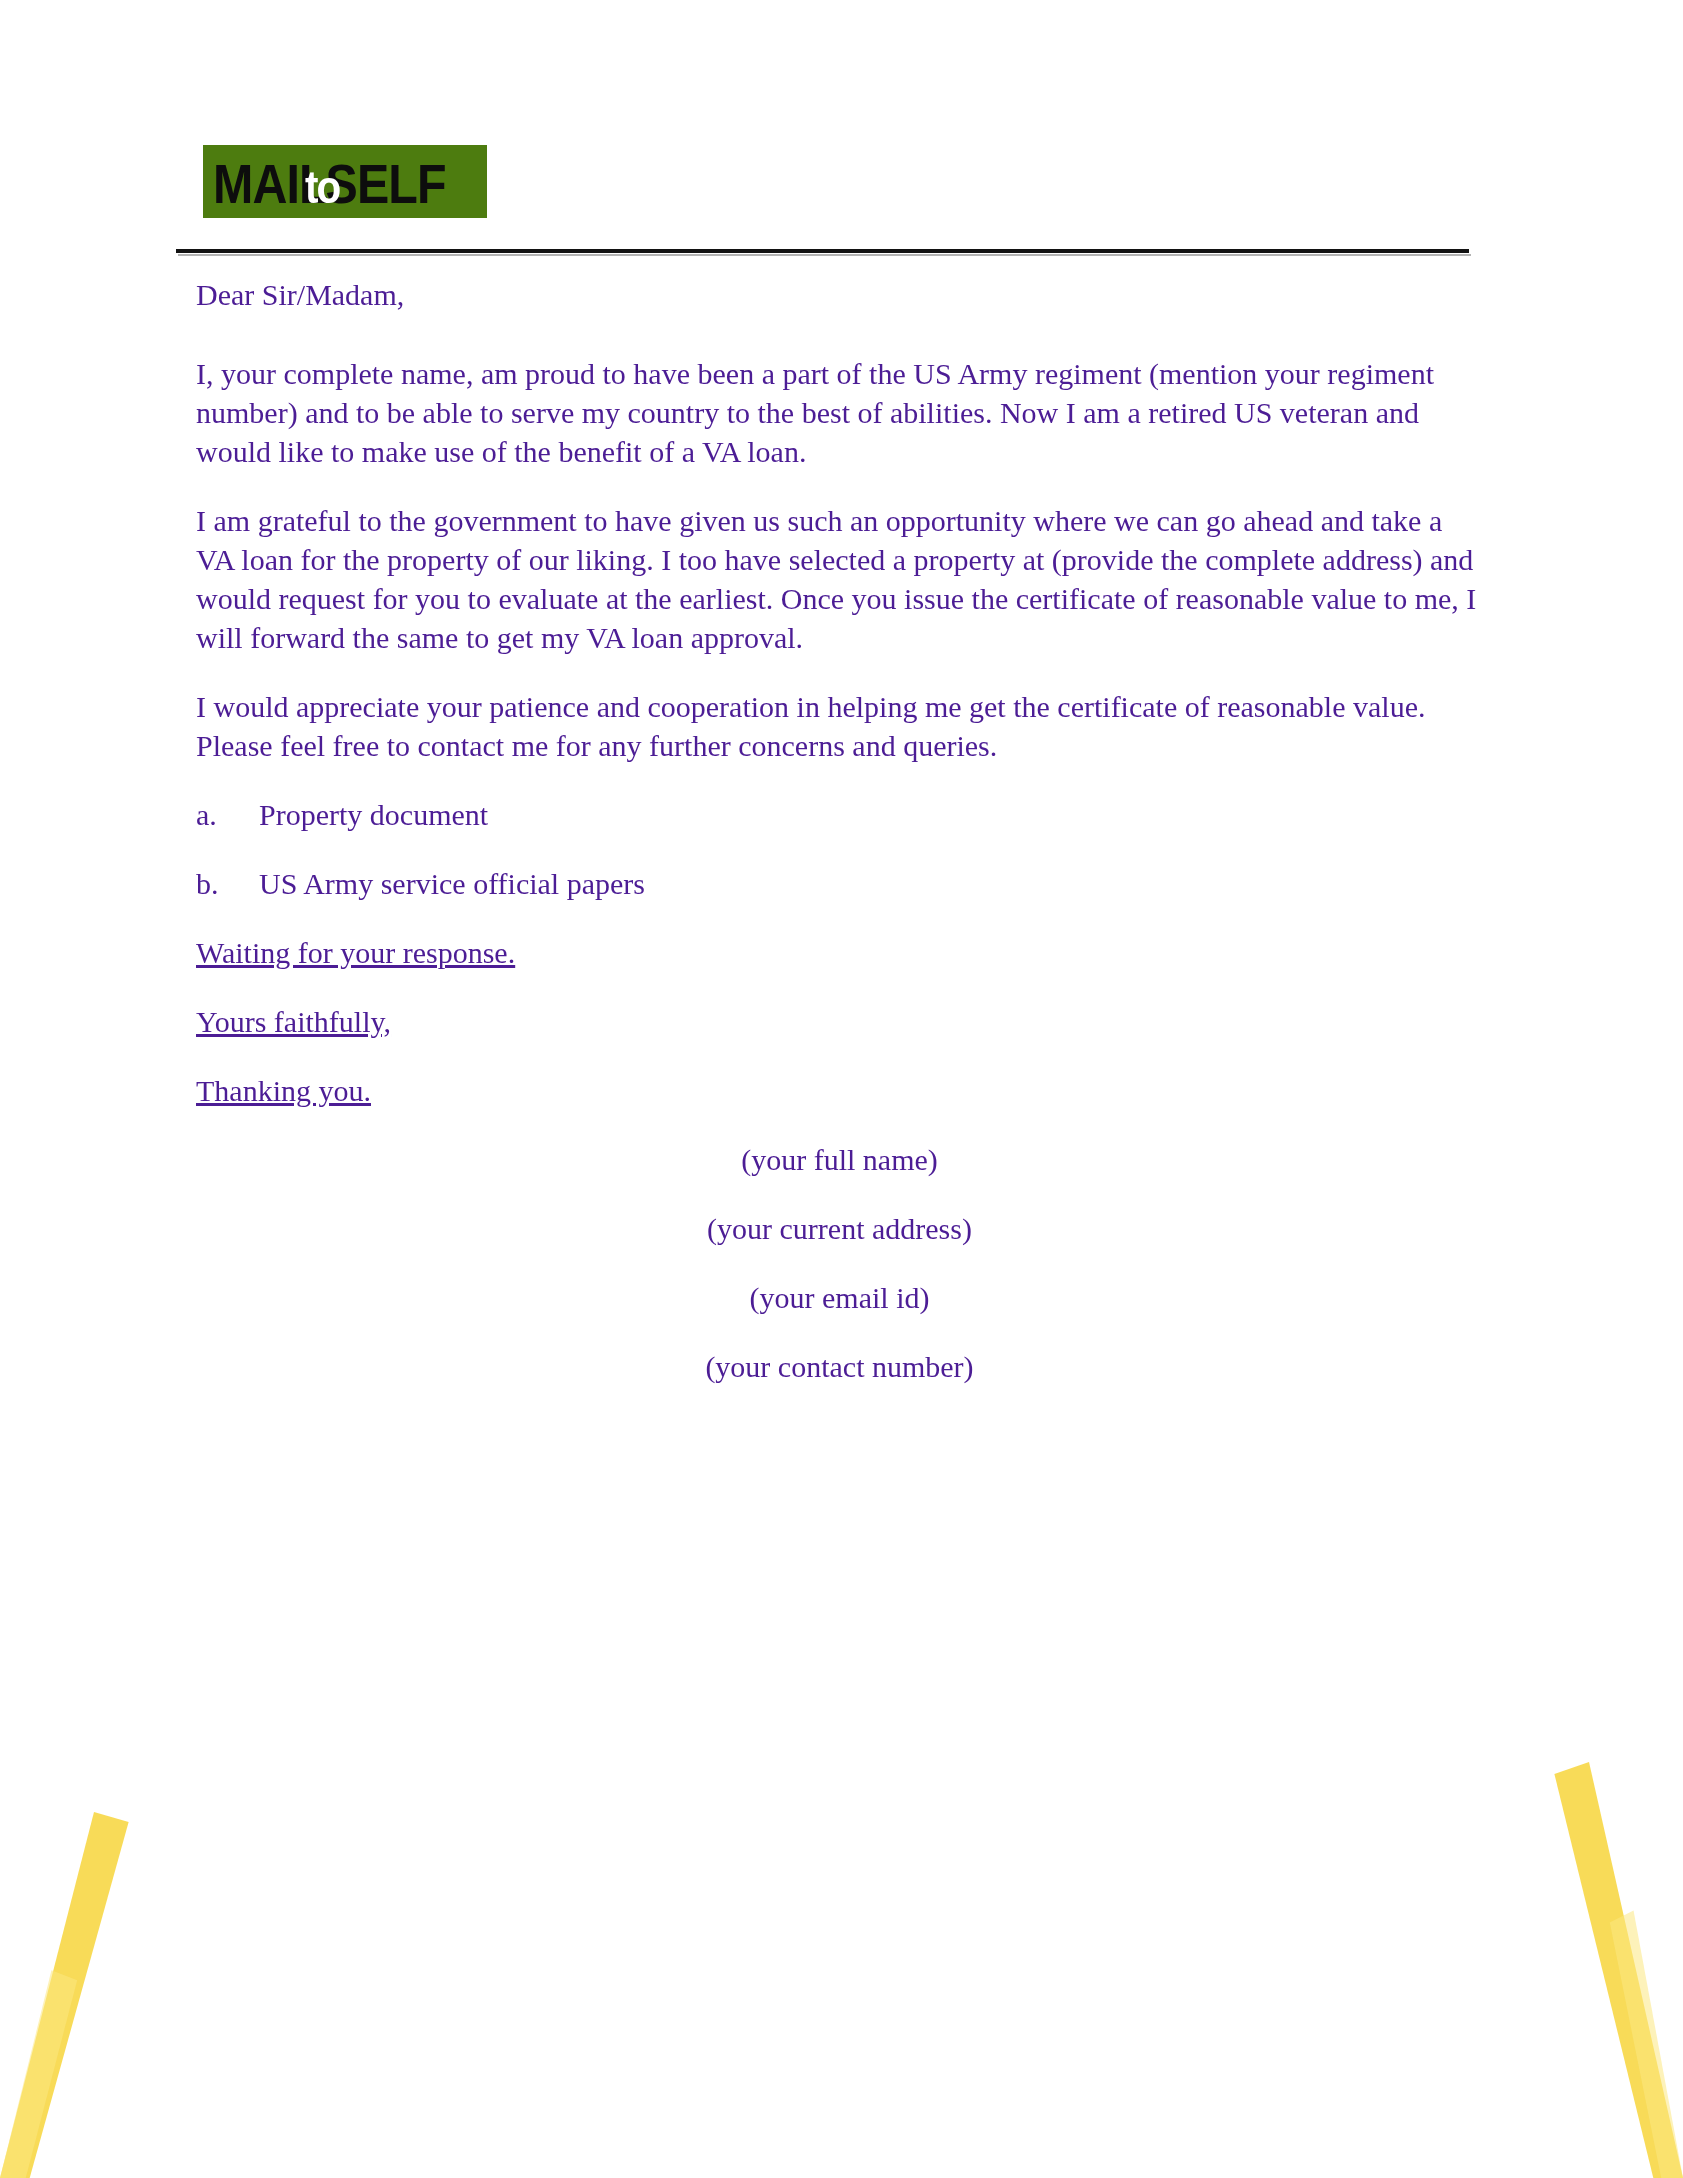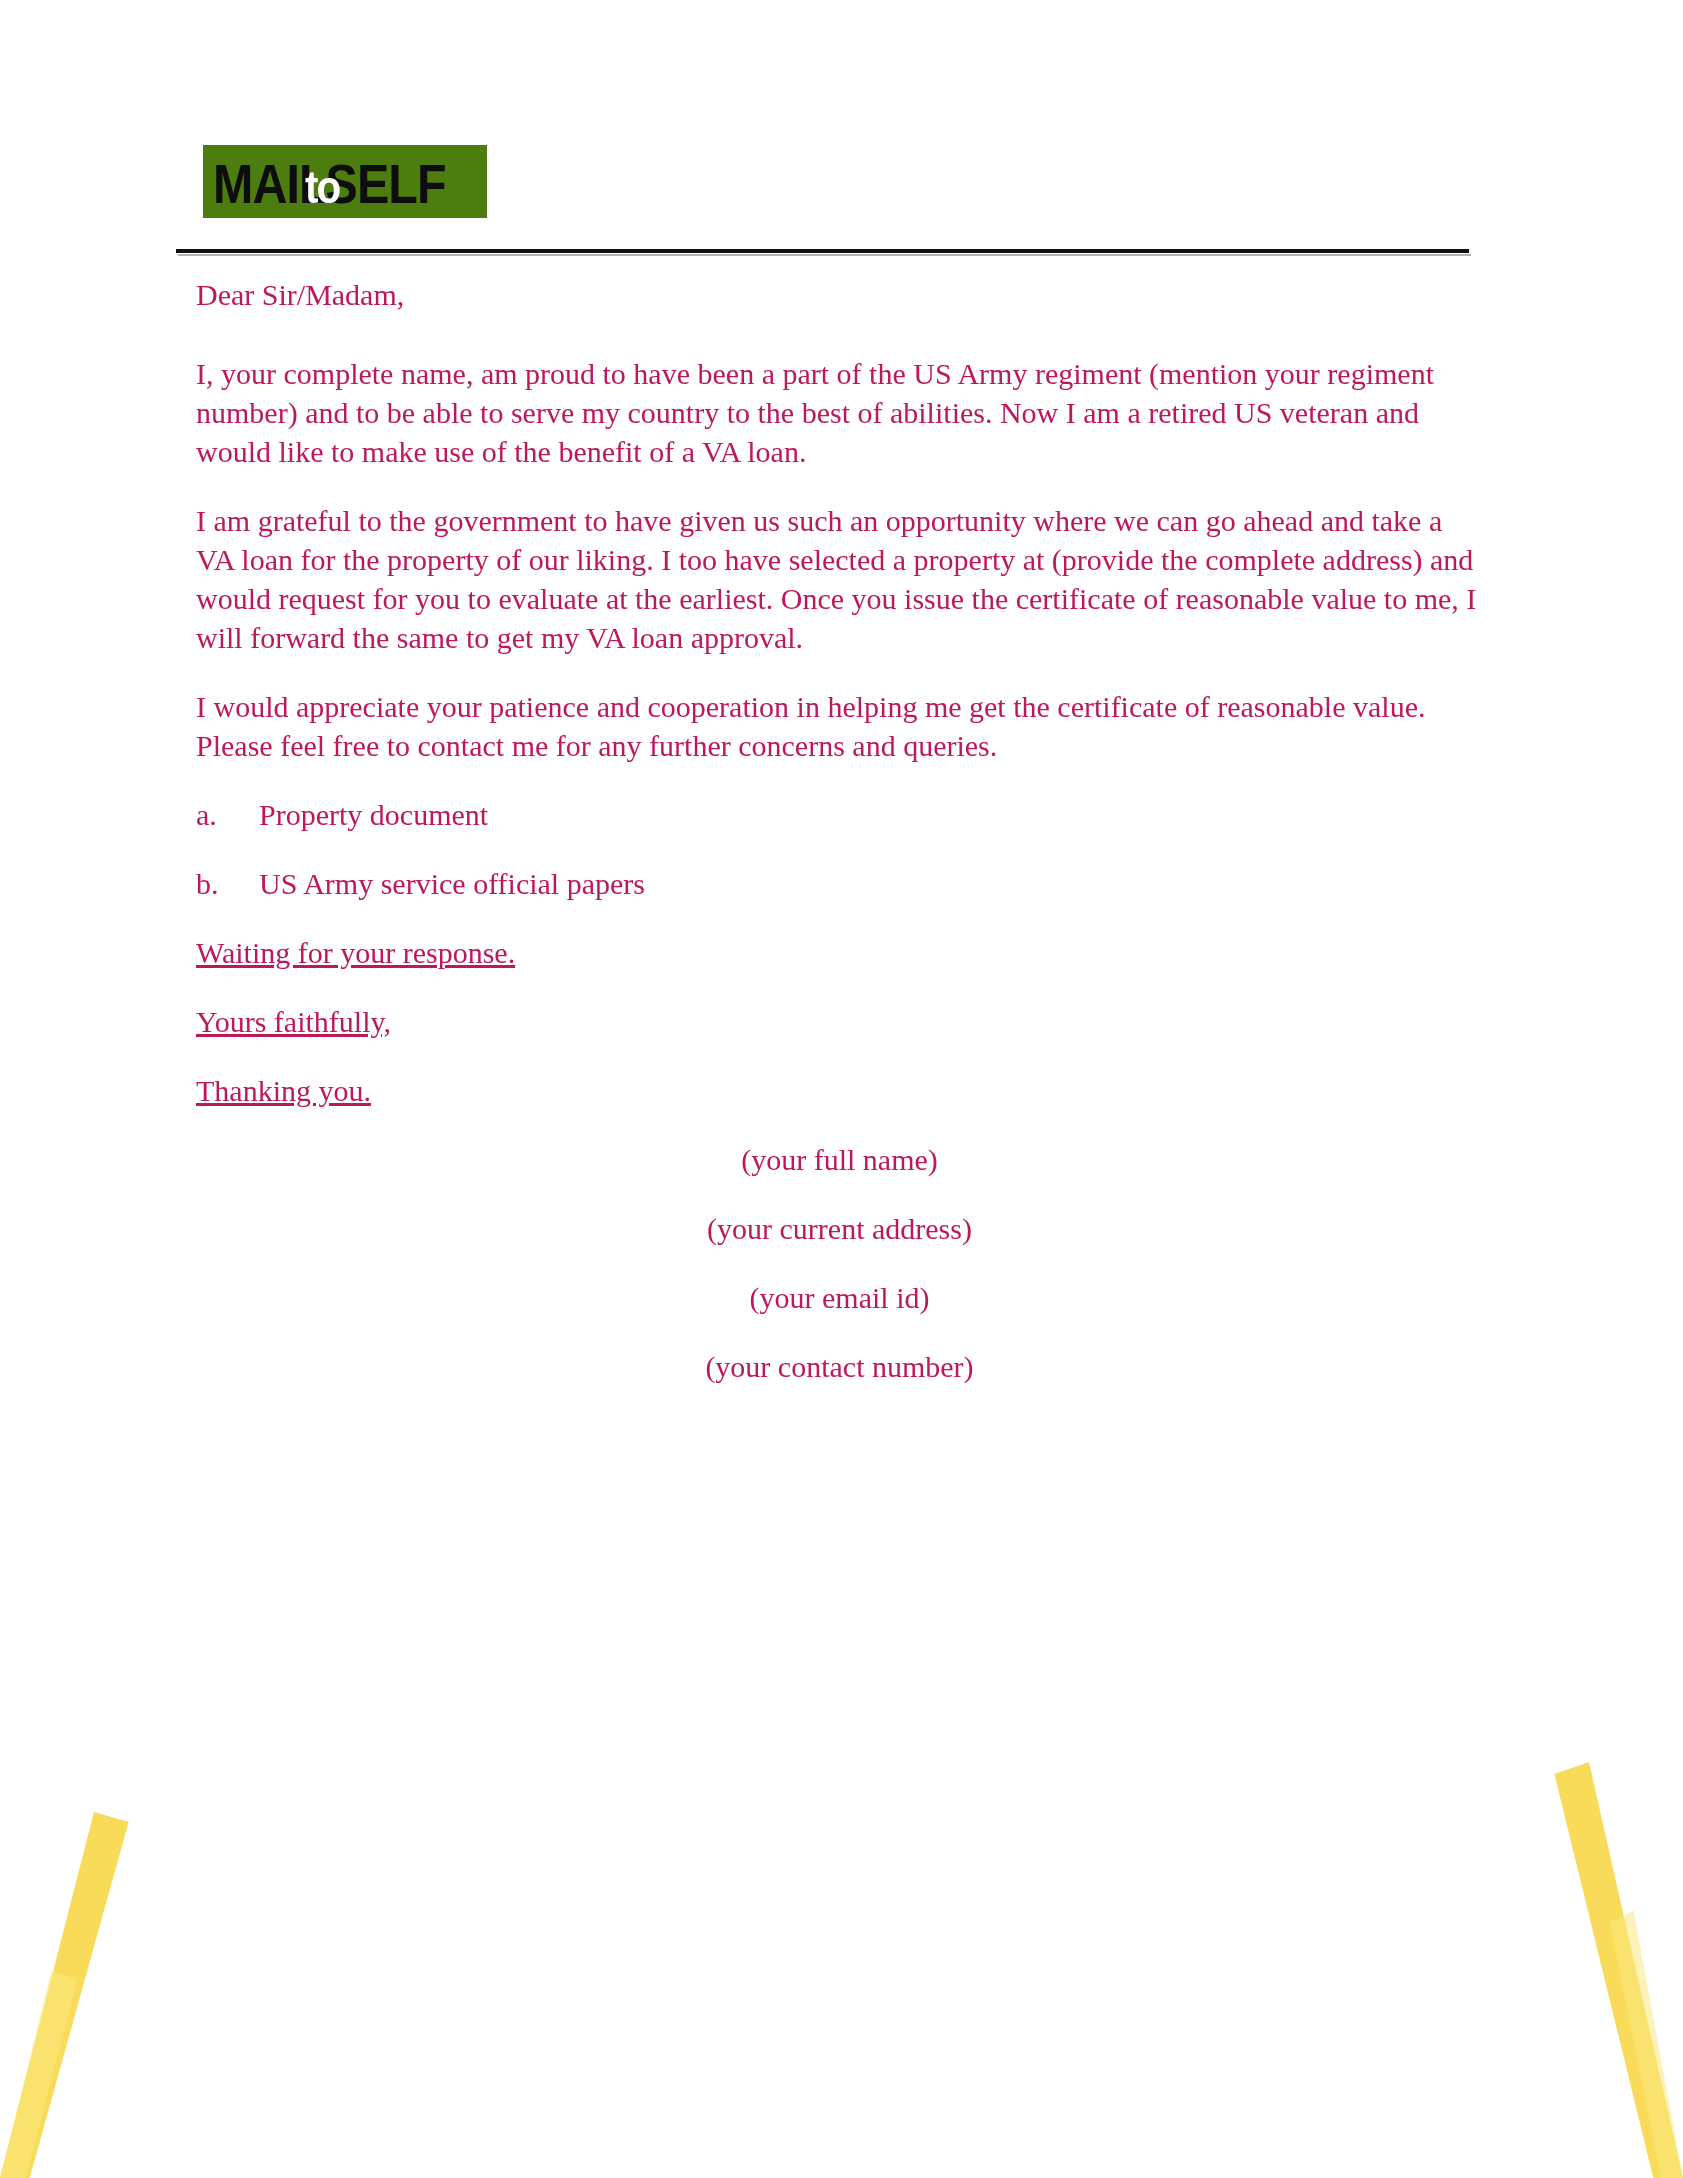--- a/index.html
+++ b/index.html
@@ -93,21 +93,21 @@
     height: 2px;
     background: #b3b3b3;
   }
 
   
   .letter-body {
     position: absolute;
     left: 196px;
     top: 275px;
     width: 1287px;
-    color: #be185d;
+    color: #4c1d95;
     font-size: 30px;
     line-height: 1.30;
   }
   .letter-line,
   .letter-para {
     margin: 0 0 30px 0;
     text-align: left;
   }
   .letter-para {
     margin-bottom: 30px;

